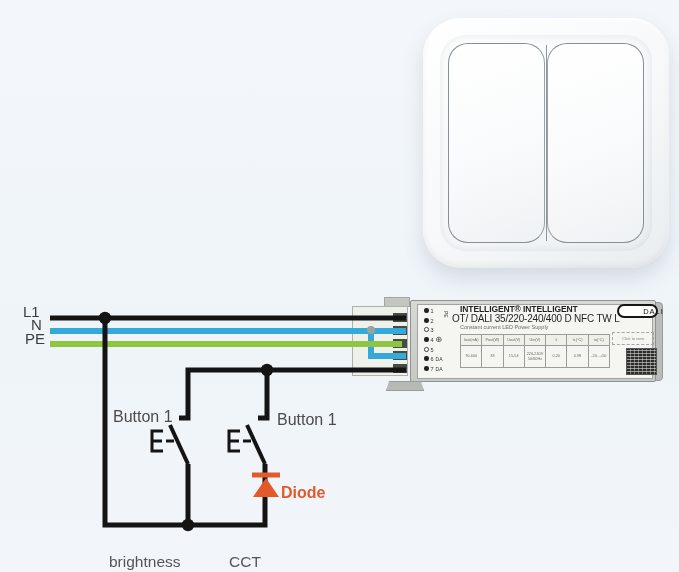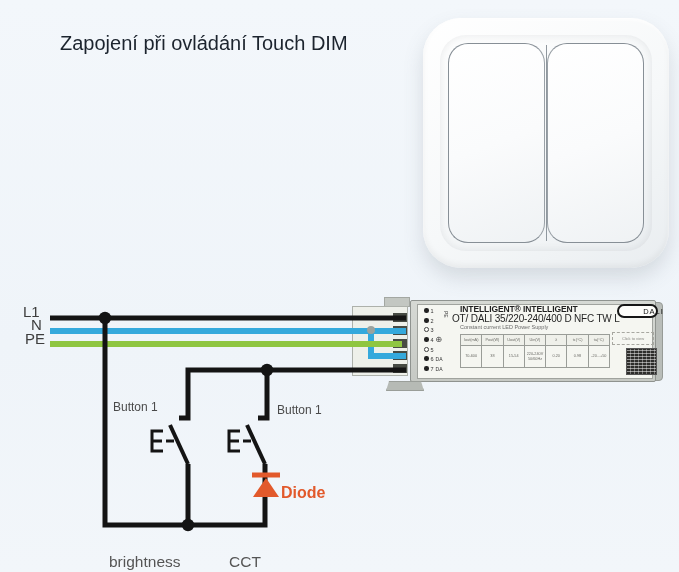--- a/index.html
+++ b/index.html
@@ -32,21 +32,21 @@
   }
   .rocker.left  { left:8px;  border-right-color:#9aa1a7; }
   .rocker.right { right:8px; border-left-color:#9aa1a7; }
   .rocker-divider {
     position:absolute; left:50%; top:10px; bottom:10px; width:1px;
     background:#8f979e;
   }
 
   
   .wire-label   { font-size:15px; color:#3d3d3d; }
-  .btn-label    { font-size:12px; color:#4a4a4a; }
+  .btn-label    { font-size:16px; color:#4a4a4a;margin-top:8px; }
   .diode-label  { font-size:16px; font-weight:bold; color:#e2592b; }
   .func-label   { font-size:15.5px; color:#555;margin-top:16px; }
 
   
   .drv-body   { position:absolute; left:410px; top:300px; width:246px; height:82px;
                 background:linear-gradient(180deg,#d6d9d4,#c6c9c4); border:1px solid #8f938f; border-radius:2px; }
   .drv-cap    { position:absolute; left:652px; top:302px; width:11px; height:79px;
                 background:#b9bdb9; border:1px solid #979b97; border-radius:0 4px 4px 0; }
   .drv-toptab { position:absolute; left:384px; top:297px; width:26px; height:10px;
                 background:#c3c7c2; border:1px solid #a3a7a2; }
@@ -95,21 +95,20 @@
              transform:rotate(90deg); transform-origin:left top; }
 
   svg.wiring { position:absolute; left:0; top:0; z-index:5; pointer-events:none; }
   .overlabel { z-index:6; }
 </style>
 </head>
 <body>
 
 <div id="canvas">
 
-  <span class="t page-title">Zapojení při ovládání Touch DIM</span>
 
   <div class="switch-frame">
     <div class="switch-plate">
       <div class="rocker left"></div>
       <div class="rocker right"></div>
       <div class="rocker-divider"></div>
     </div>
   </div>
 
   <div class="drv-toptab"></div>

